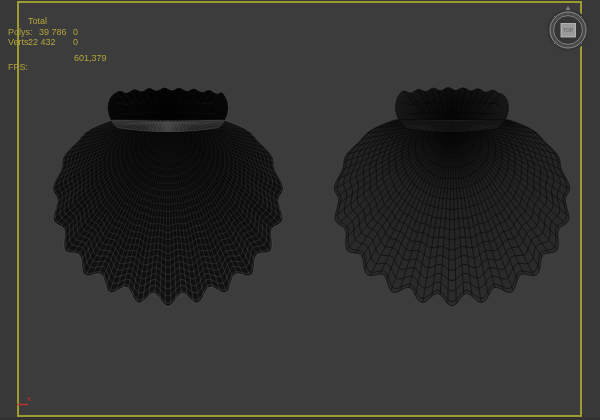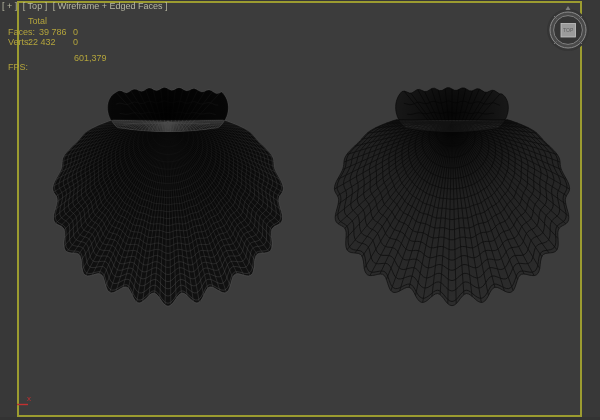--- a/index.html
+++ b/index.html
@@ -311,28 +311,23 @@
         <path d="M396.1 119.9L393.5 120.6L391.0 121.5L388.4 122.4L385.7 123.4L382.9 124.5L380.1 125.7L377.3 126.9L374.6 128.3L372.1 129.7L369.8 131.1L367.9 132.6L366.2 134.1L364.7 135.6L363.3 137.2L361.9 138.8L360.4 140.5L358.6 142.3L356.7 144.1L354.6 146.2L352.3 148.3L350.2 150.4L348.2 152.6L346.6 154.8L345.3 156.9L344.5 158.9L344.1 160.8L343.9 162.6L343.8 164.5L343.5 166.4L343.0 168.5L342.2 170.7L340.9 173.2L339.5 175.8L337.9 178.6L336.4 181.4L335.3 184.1L334.6 186.6L334.4 188.9L334.8 190.9L335.6 192.7L336.6 194.3L337.6 195.9L338.3 197.7L338.7 199.8L338.5 202.2L338.0 205.0L337.2 208.1L336.3 211.3L335.5 214.4L335.2 217.3L335.4 219.8L336.3 221.9L337.7 223.4L339.4 224.6L341.3 225.6L343.2 226.7L344.7 228.1L345.7 230.0L346.2 232.4L346.2 235.3L346.0 238.6L345.8 242.0L345.8 245.2L346.3 248.0L347.3 250.2L349.0 251.7L351.1 252.5L353.5 252.8L356.0 253.1L358.3 253.4L360.3 254.3L361.8 255.8L362.7 258.1L363.4 261.1L363.8 264.4L364.2 267.8L364.9 270.9L366.1 273.4L367.7 274.9L369.9 275.6L372.4 275.5L375.2 275.0L377.9 274.3L380.4 274.0L382.6 274.3L384.3 275.5L385.7 277.6L386.8 280.5L387.8 283.7L388.9 286.9L390.2 289.7L391.9 291.6L393.9 292.5L396.3 292.3L399.0 291.3L401.7 289.8L404.3 288.4L406.8 287.4L409.0 287.3L410.9 288.2L412.6 290.2L414.2 292.8L415.7 295.9L417.4 298.8L419.2 301.0L421.2 302.3L423.4 302.4L425.8 301.4L428.3 299.6L430.7 297.4L433.1 295.4L435.3 294.0L437.5 293.5L439.5 294.2L441.5 295.9L443.5 298.3L445.5 301.0L447.6 303.5L449.8 305.1L452.0 305.7L454.2 305.1L456.4 303.5L458.5 301.0L460.5 298.3L462.5 295.9L464.5 294.2L466.5 293.5L468.7 294.0L470.9 295.4L473.3 297.4L475.7 299.6L478.2 301.4L480.6 302.4L482.8 302.3L484.8 301.0L486.6 298.8L488.3 295.9L489.8 292.8L491.4 290.2L493.1 288.2L495.0 287.3L497.2 287.4L499.7 288.4L502.3 289.8L505.0 291.3L507.7 292.3L510.1 292.5L512.1 291.6L513.8 289.7L515.1 286.9L516.2 283.7L517.2 280.5L518.3 277.6L519.7 275.5L521.4 274.3L523.6 274.0L526.1 274.3L528.8 275.0L531.6 275.5L534.1 275.6L536.3 274.9L537.9 273.4L539.1 270.9L539.8 267.8L540.2 264.4L540.6 261.1L541.3 258.1L542.2 255.8L543.7 254.3L545.7 253.4L548.0 253.1L550.5 252.8L552.9 252.5L555.0 251.7L556.7 250.2L557.7 248.0L558.2 245.2L558.2 242.0L558.0 238.6L557.8 235.3L557.8 232.4L558.3 230.0L559.3 228.1L560.8 226.7L562.7 225.6L564.6 224.6L566.3 223.4L567.7 221.9L568.6 219.8L568.8 217.3L568.5 214.4L567.7 211.3L566.8 208.1L566.0 205.0L565.5 202.2L565.3 199.8L565.7 197.7L566.4 195.9L567.4 194.3L568.4 192.7L569.2 190.9L569.6 188.9L569.4 186.6L568.7 184.1L567.6 181.4L566.1 178.6L564.5 175.8L563.1 173.2L561.8 170.7L561.0 168.5L560.5 166.4L560.2 164.5L560.1 162.6L559.9 160.8L559.5 158.9L558.7 156.9L557.4 154.8L555.8 152.6L553.8 150.4L551.7 148.3L549.4 146.2L547.3 144.1L545.4 142.3L543.6 140.5L542.1 138.8L540.7 137.2L539.3 135.6L537.8 134.1L536.1 132.6L534.2 131.1L531.9 129.7L529.4 128.3L526.7 126.9L523.9 125.7L521.1 124.5L518.3 123.4L515.6 122.4L513.0 121.5L510.5 120.6L507.9 119.9Z M406.0 128C393 118 393 100 402 91.5L402.0 91.5L404.5 91.1L407.0 92.1L409.5 93.1L412.0 92.9L414.5 91.3L417.0 89.7L419.5 89.4L422.0 90.5L424.5 91.5L427.0 91.4L429.5 89.9L432.0 88.4L434.5 88.2L437.0 89.4L439.5 90.6L442.0 90.5L444.5 89.1L447.0 87.7L449.5 87.7L452.0 89.0L454.5 90.3L457.0 90.3L459.5 89.1L462.0 87.9L464.5 88.0L467.0 89.4L469.5 90.8L472.0 91.0L474.5 89.8L477.0 88.7L479.5 89.0L482.0 90.6L484.5 92.1L487.0 92.3L489.5 91.2L492.0 90.2L494.5 90.6L497.0 92.2L499.5 93.8L502.0 94.0C511 100 511 118 498 128Q452 136 406.0 128Z" fill="url(#veil1)"></path>
       </g>
     </svg>
 
   <div class="vp-border" id="vpb-top"></div>
   <div class="vp-border" id="vpb-left"></div>
   <div class="vp-border" id="vpb-right"></div>
   <div class="vp-border" id="vpb-bottom"></div>
   <div id="below-strip"></div>
 
-  <div id="vp-label">
-    <span>[ + ]</span>
-    <span>[ Top ]</span>
-    <span>[ Wireframe + Edged Faces ]</span>
-  </div>
 
   <span class="stat" id="stat-total">Total</span>
-  <span class="stat" id="polys-label">Faces:</span>
+  <span class="stat" id="polys-label">Polys:</span>
   <span class="stat" id="polys-value">39 786</span>
   <span class="stat" id="polys-sel">0</span>
   <span class="stat" id="verts-label">Verts:</span>
   <span class="stat" id="verts-value">22 432</span>
   <span class="stat" id="verts-sel">0</span>
   <span class="stat" id="fps-label">FPS:</span>
   <span class="stat" id="fps-value">601,379</span>
 
   <svg id="viewcube" viewBox="0 0 48 48">
     <circle cx="24" cy="25" r="21" fill="#353535"></circle>

